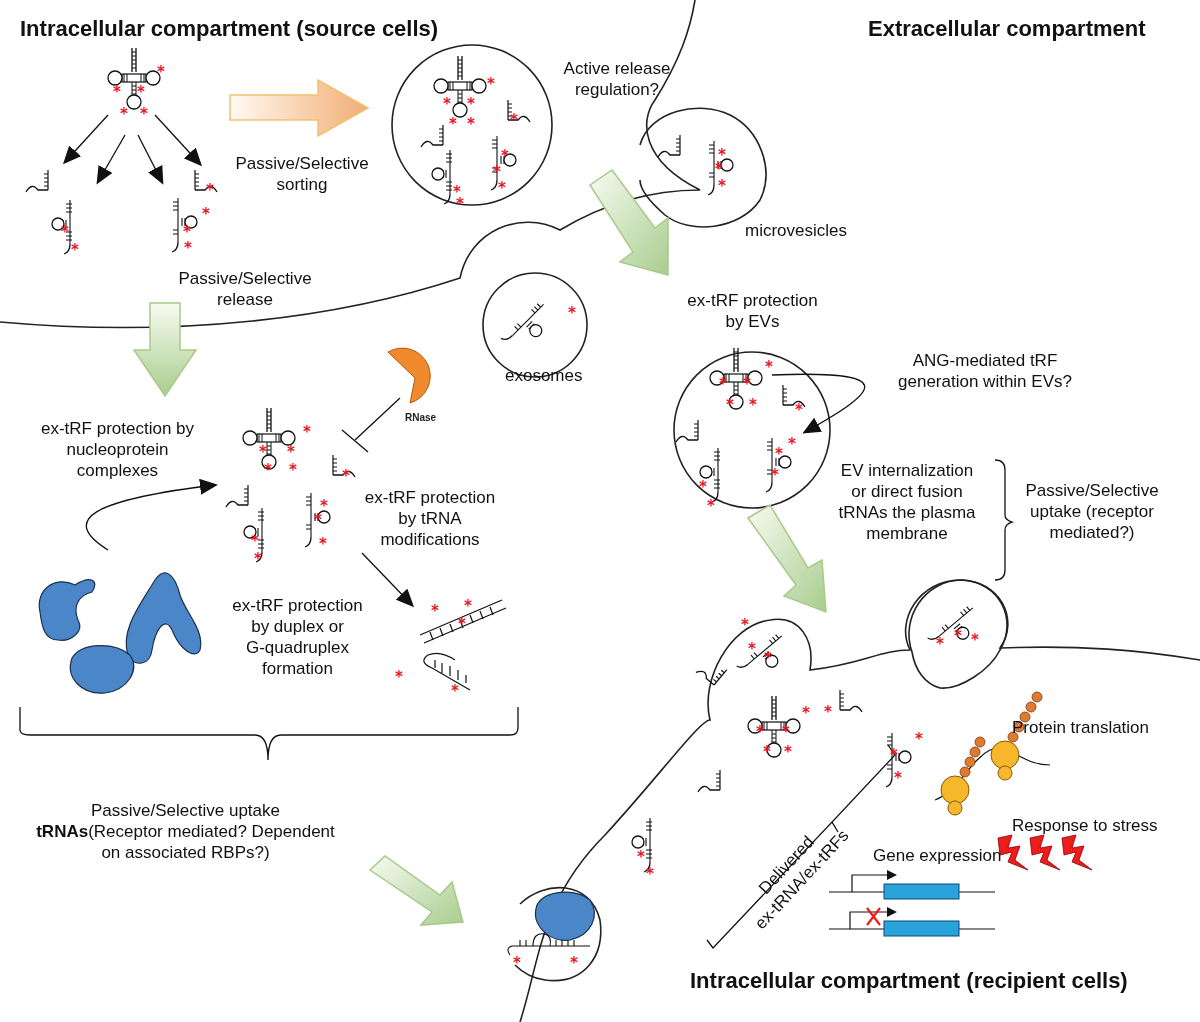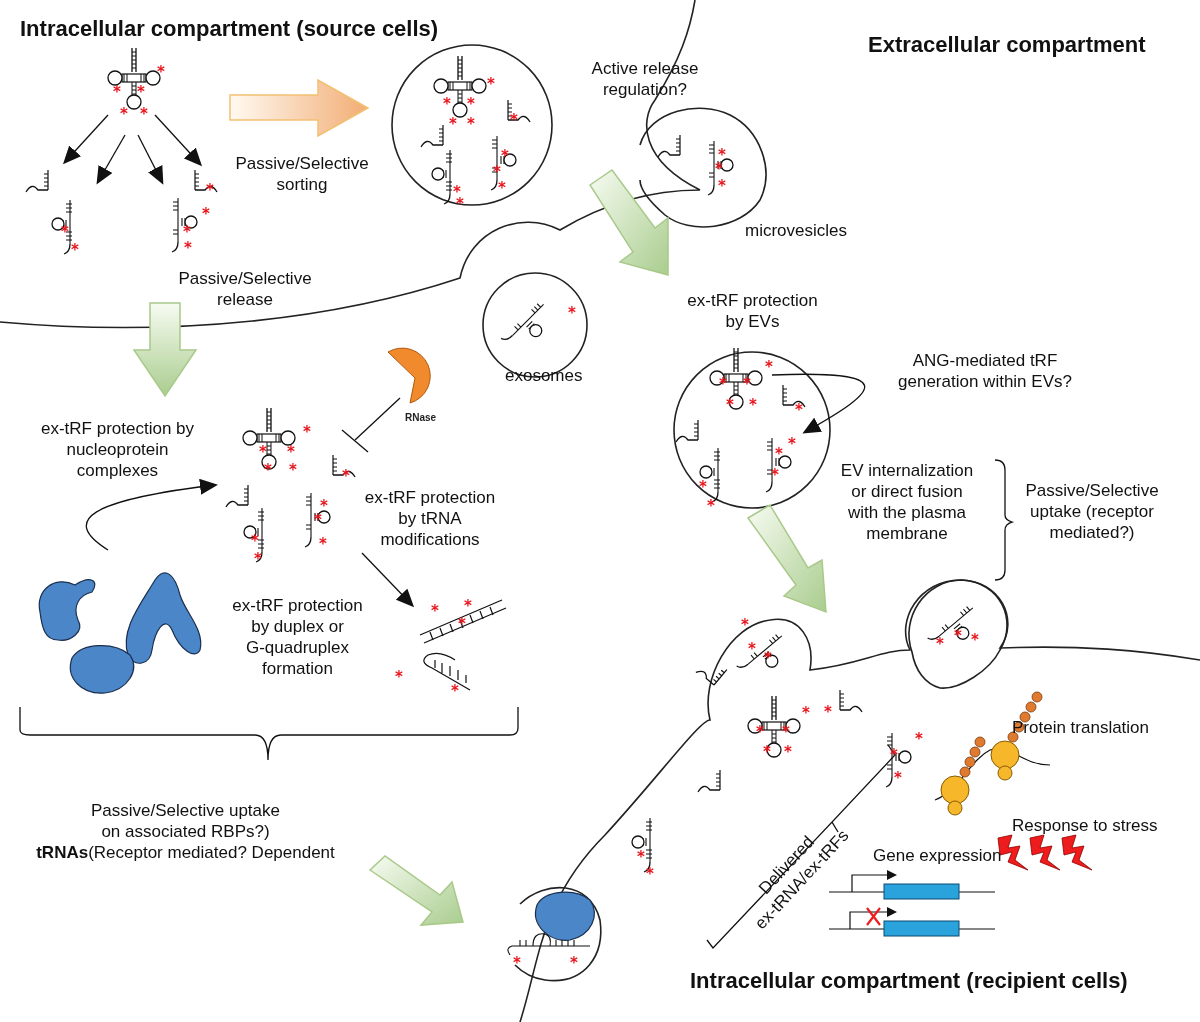--- a/index.html
+++ b/index.html
@@ -339,32 +339,32 @@
       <text x="768" y="663" fill="#e8141c" font-size="15" font-weight="bold" font-family="&quot;DejaVu Sans&quot;, sans-serif" text-anchor="middle">*</text>
       <text x="940" y="649" fill="#e8141c" font-size="15" font-weight="bold" font-family="&quot;DejaVu Sans&quot;, sans-serif" text-anchor="middle">*</text>
       <text x="958" y="641" fill="#e8141c" font-size="15" font-weight="bold" font-family="&quot;DejaVu Sans&quot;, sans-serif" text-anchor="middle">*</text>
       <text x="975" y="645" fill="#e8141c" font-size="15" font-weight="bold" font-family="&quot;DejaVu Sans&quot;, sans-serif" text-anchor="middle">*</text>
       <text x="517" y="968" fill="#e8141c" font-size="15" font-weight="bold" font-family="&quot;DejaVu Sans&quot;, sans-serif" text-anchor="middle">*</text>
       <text x="574" y="968" fill="#e8141c" font-size="15" font-weight="bold" font-family="&quot;DejaVu Sans&quot;, sans-serif" text-anchor="middle">*</text>
     </g>
 </svg>
 
 <div class="title" style="left:20px;top:16px;">Intracellular compartment (source cells)</div>
-<div class="title" style="left:868px;top:32px;">Extracellular compartment</div>
+<div class="title" style="left:868px;top:16px;">Extracellular compartment</div>
 <div class="title" style="left:690px;top:968px;">Intracellular compartment (recipient cells)</div>
 
 <div class="lbl" style="left:222px;top:153px;width:160px;">
   <div>Passive/Selective</div>
     <div>sorting</div>
 </div>
 <div class="lbl" style="left:165px;top:268px;width:160px;">
   <div>Passive/Selective</div>
     <div>release</div>
 </div>
-<div class="lbl" style="left:580px;top:58px;width:130px;text-align:center;">
+<div class="lbl" style="left:552px;top:58px;width:130px;text-align:center;">
   <div>Active release</div>
     <div>regulation?</div>
 </div>
 <div class="lbl" style="left:745px;top:220px;">microvesicles</div>
 <div class="lbl" style="left:505px;top:365px;">exosomes</div>
 <div class="rnase" style="left:405px;top:412px;">RNase</div>
 
 <div class="lbl" style="left:680px;top:290px;width:145px;">
   <div>ex-tRF protection</div>
     <div>by EVs</div>
@@ -385,32 +385,32 @@
 </div>
 <div class="lbl" style="left:220px;top:595px;width:155px;">
   <div>ex-tRF protection</div>
     <div>by duplex or</div>
     <div>G-quadruplex</div>
     <div>formation</div>
 </div>
 <div class="lbl" style="left:832px;top:460px;width:150px;">
   <div>EV internalization</div>
     <div>or direct fusion</div>
-    <div>with the plasma</div>
+    <div>tRNAs the plasma</div>
     <div>membrane</div>
 </div>
 <div class="lbl" style="left:1012px;top:480px;width:160px;">
   <div>Passive/Selective</div>
     <div>uptake (receptor</div>
     <div>mediated?)</div>
 </div>
 <div class="lbl" style="left:8px;top:800px;width:355px;">
   <div>Passive/Selective uptake</div>
+  <div><span class="bold">tRNAs</span><span>(Receptor mediated? Dependent</span></div>
   <div>on associated RBPs?)</div>
-  <div><span class="bold">tRNAs</span><span>(Receptor mediated? Dependent</span></div>
 </div>
 <div class="lbl rot" style="left:735px;top:905px;transform:rotate(-47deg);">
   <div>Delivered</div>
     <div>ex-tRNA/ex-tRFs</div>
 </div>
 <div class="lbl" style="left:1012px;top:693px;margin-top:24px;">Protein translation</div>
 <div class="lbl" style="left:1012px;top:815px;text-align:center;">Response to stress</div>
 <div class="lbl" style="left:873px;top:845px;">Gene expression</div>
 
 </body></html>

